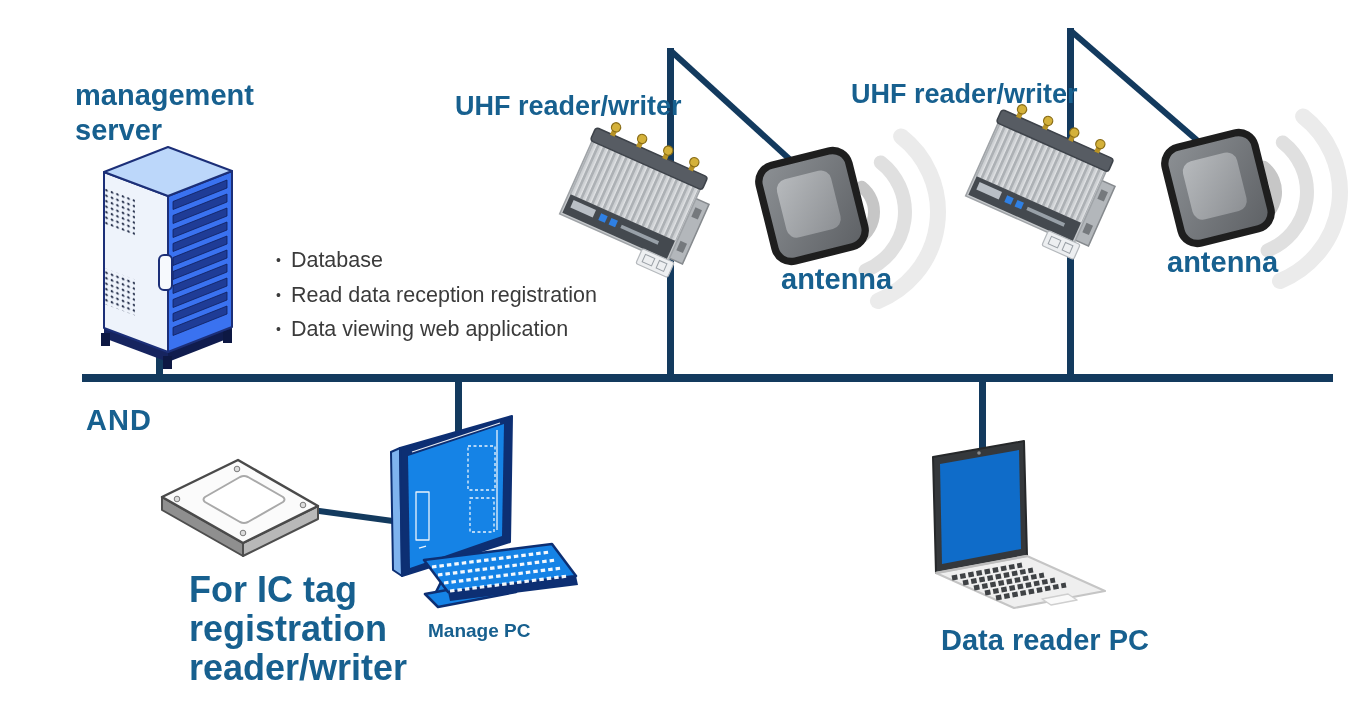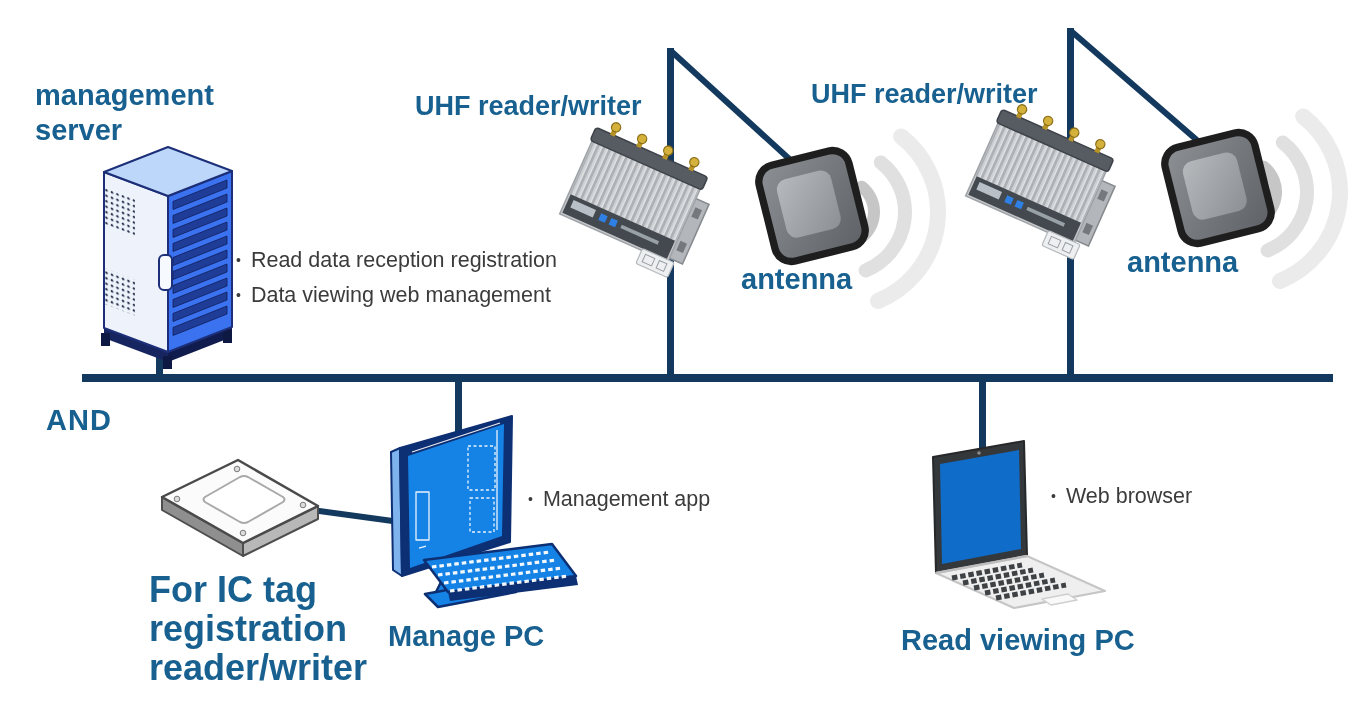--- a/index.html
+++ b/index.html
@@ -12,29 +12,29 @@
     position:absolute;font-weight:bold;color:#17608f;
     font-family:"Liberation Sans",sans-serif;white-space:pre-line;
   }
   .lbl-mgmt{left:35px;top:78px;font-size:29px;line-height:35px;width:212px;}
   .lbl-uhf1{left:415px;top:91px;font-size:27px;white-space:nowrap;}
   .lbl-uhf2{left:811px;top:79px;font-size:27px;white-space:nowrap;}
   .lbl-ant1{left:741px;top:263px;font-size:29px;}
   .lbl-ant2{left:1127px;top:246px;font-size:29px;}
   .lbl-and{left:46px;top:404px;font-size:29px;letter-spacing:1px;}
   .lbl-ictag{left:149px;top:570px;font-size:36px;line-height:39px;width:228px;}
-  .lbl-managepc{left:388px;top:620px;font-size:29px;}
+  .lbl-managepc{left:388px;top:620px;font-size:19px;}
   .lbl-viewpc{left:901px;top:624px;font-size:29px;}
   .notes{position:absolute;color:#3b3b3b;}
   .notes-server{left:236px;top:243px;}
   .notes-manage{left:528px;top:482px;}
   .notes-view{left:1051px;top:479px;}
   .note-line{font-size:21.5px;line-height:34.5px;white-space:nowrap;}
   .bdot{display:inline-block;margin-right:10px;font-size:14px;vertical-align:2px;}
-  .txt{z-index:3;}
+  .txt{z-index:3;margin-left:40px;}
   svg{display:block;}
 </style>
 </head>
 <body>
 
 <div class="canvas">
 
   <svg class="layer" width="1366" height="722" viewBox="0 0 1366 722">
     <defs>
       <pattern id="vdots" width="5.5" height="5.5" patternUnits="userSpaceOnUse">
@@ -193,37 +193,32 @@
         <line x1="985" y1="593" x2="1055" y2="580"></line>
         <line x1="996" y1="598" x2="1066" y2="585"></line>
       </g>
       <polygon points="1042,599 1068,594 1077,600 1051,605" fill="#f9f9f9" stroke="#cfcfcf" stroke-width="1.5"></polygon>
     </g>
   </svg>
 
   <div class="dlabel lbl-mgmt txt">management server</div>
 
   <div class="notes notes-server txt">
+    <div class="note-line"><span class="bdot">•</span><span>Database</span></div>
     <div class="note-line"><span class="bdot">•</span><span>Read data reception registration</span></div>
-    <div class="note-line"><span class="bdot">•</span><span>Data viewing web management</span></div>
+    <div class="note-line"><span class="bdot">•</span><span>Data viewing web application</span></div>
   </div>
 
   <div class="dlabel lbl-uhf1 txt">UHF reader/writer</div>
   <div class="dlabel lbl-uhf2 txt">UHF reader/writer</div>
 
   <div class="dlabel lbl-ant1 txt">antenna</div>
   <div class="dlabel lbl-ant2 txt">antenna</div>
 
   <div class="dlabel lbl-and txt">AND</div>
 
   <div class="dlabel lbl-ictag txt">For IC tag registration reader/writer</div>
 
   <div class="dlabel lbl-managepc txt">Manage PC</div>
-  <div class="notes notes-manage txt">
-    <div class="note-line"><span class="bdot">•</span><span>Management app</span></div>
-  </div>
-
-  <div class="dlabel lbl-viewpc txt">Read viewing PC</div>
-  <div class="notes notes-view txt">
-    <div class="note-line"><span class="bdot">•</span><span>Web browser</span></div>
-  </div>
+
+  <div class="dlabel lbl-viewpc txt">Data reader PC</div>
 
 </div>
 
 </body></html>

